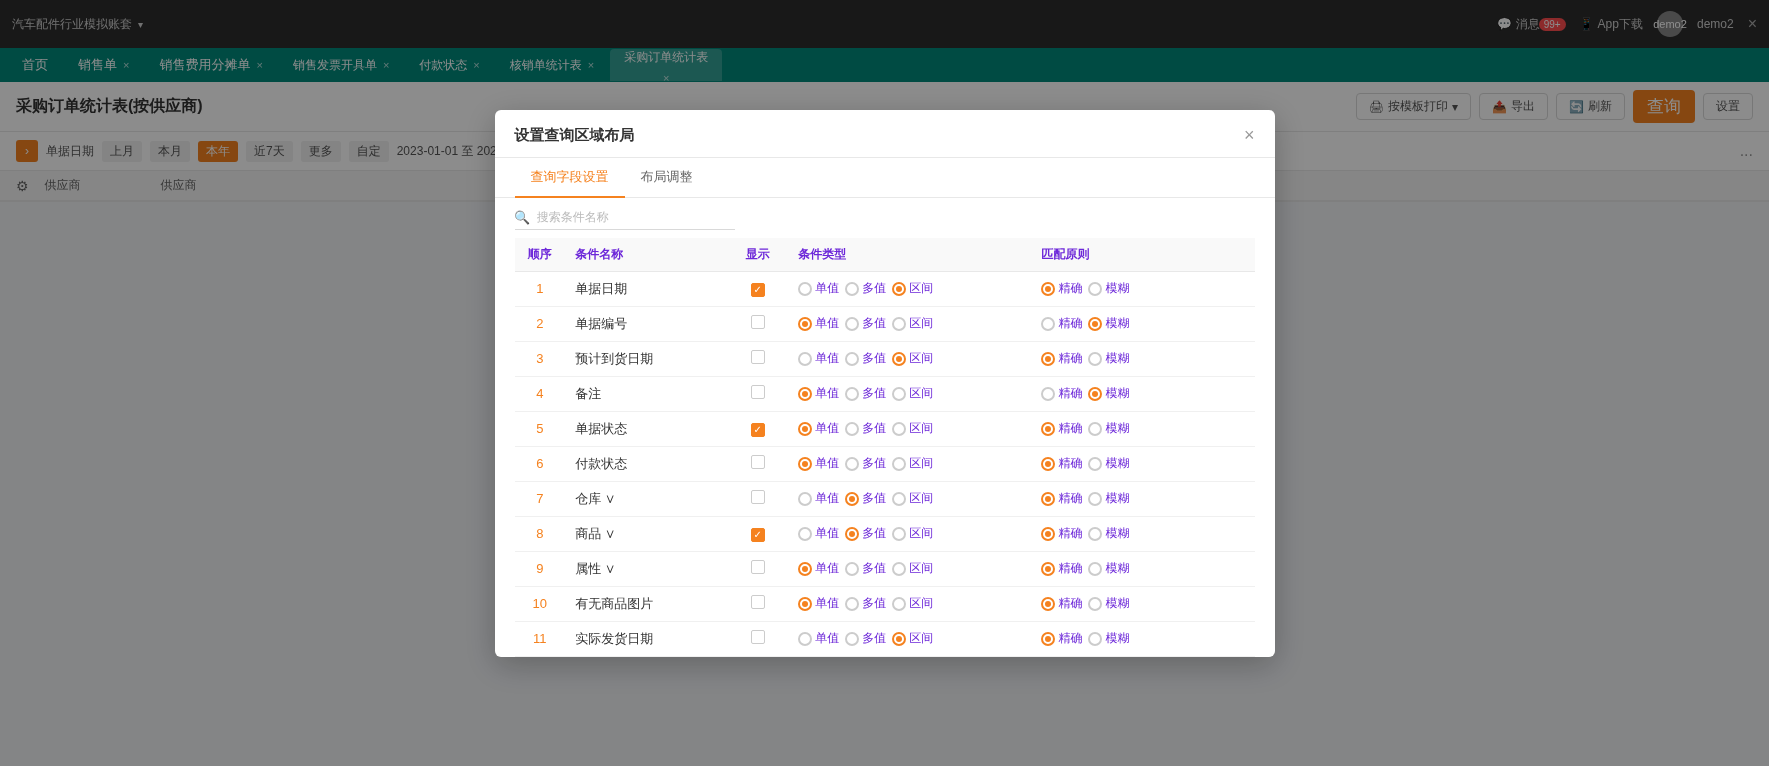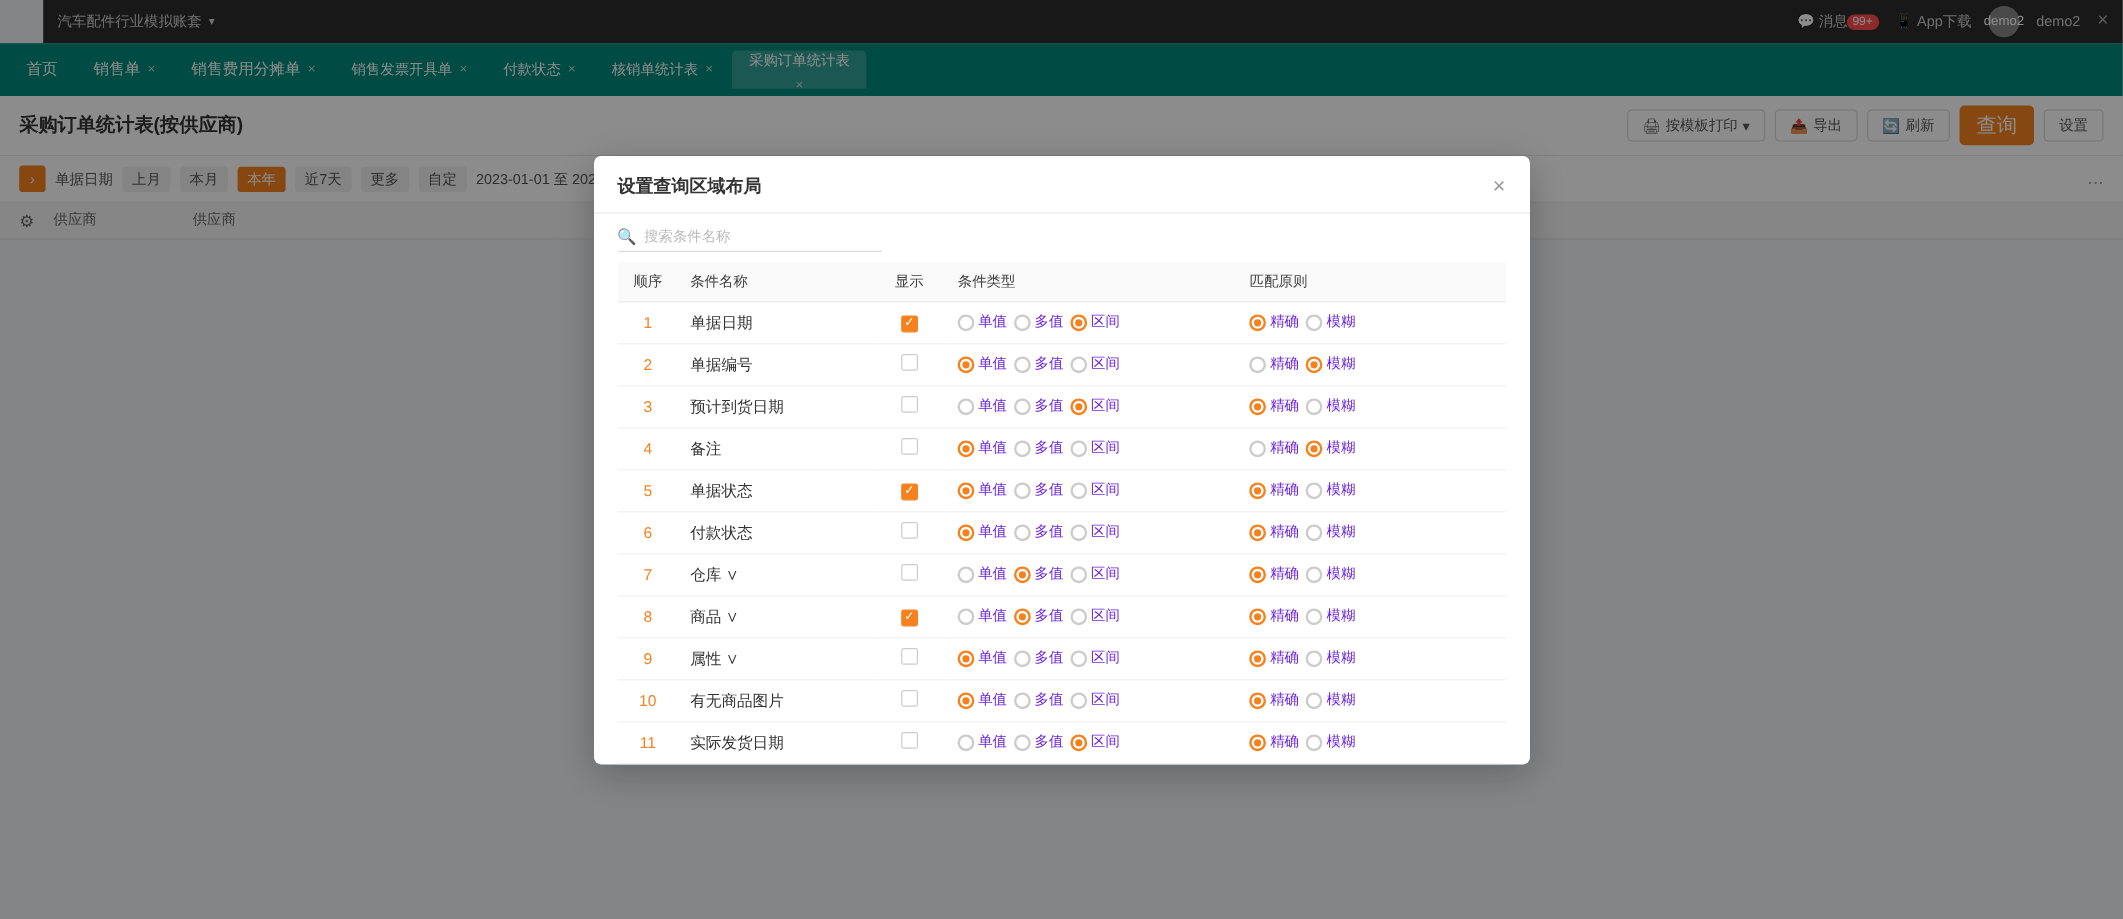--- a/index.html
+++ b/index.html
@@ -1,27 +1,26 @@
 <!DOCTYPE html>
 <html><head>
   <meta charset="utf-8">
   <style>
     * { box-sizing: border-box; margin: 0; padding: 0; }
     body { font-family: 'Microsoft YaHei', Arial, sans-serif; font-size: 13px; background: #f0f2f5; overflow: hidden; }
 
     
     .top-bar {
       background: #2d2d2d;
-      height: 36px;
+      height: 48px;
       display: flex;
       align-items: center;
       justify-content: space-between;
       padding: 0 12px;
       color: #ccc;
-      margin-left: 36px;
     }
     .top-bar-left { font-size: 12px; display: flex; align-items: center; gap: 6px; }
     .top-bar-right { display: flex; align-items: center; gap: 14px; font-size: 12px; }
     .top-bar-right .badge {
       background: #ff4d4f;
       color: white;
       border-radius: 8px;
       padding: 1px 5px;
       font-size: 10px;
       margin-left: -4px;
@@ -29,21 +28,21 @@
     }
     .top-bar-right .avatar {
       width: 26px; height: 26px; border-radius: 50%; background: #888;
       display: inline-flex; align-items: center; justify-content: center; color: white; font-size: 11px;
     }
     .close-x { color: #aaa; cursor: pointer; font-size: 16px; }
 
     
     .nav-bar {
       background: #00897b;
-      height: 44px;
+      height: 34px;
       display: flex;
       align-items: center;
       padding: 0 8px;
       gap: 2px;
     }
     .nav-tab {
       height: 32px;
       padding: 0 14px;
       border-radius: 4px 4px 0 0;
       display: flex; align-items: center; gap: 6px;
@@ -128,21 +127,21 @@
       display: flex; align-items: center; border-bottom: 1px solid #d9d9d9; padding-bottom: 4px; width: 220px;
     }
     .search-icon { color: #aaa; font-size: 13px; margin-right: 6px; }
     .search-input { border: none; outline: none; font-size: 12px; color: #333; width: 180px; background: transparent; }
     .search-input::placeholder { color: #bbb; }
 
     
     .modal-table { flex: 1; overflow-y: auto; padding: 0 20px; }
     table { width: 100%; border-collapse: collapse; }
     thead tr { background: #f9f9f9; }
-    th { font-size: 12px; color: #404040; font-weight: normal; padding: 8px 10px; text-align: left; border-bottom: 1px solid #e8e8e8; }
+    th { font-size: 12px; color: #6d28d9; font-weight: bold; padding: 8px 10px; text-align: left; border-bottom: 1px solid #e8e8e8; }
     td { padding: 8px 10px; border-bottom: 1px solid #f0f0f0; font-size: 13px; color: #333; vertical-align: middle; }
 
     
     .col-order { width: 50px; text-align: center; }
     .col-name { width: 160px; }
     .col-show { width: 60px; text-align: center; }
     .col-type { width: 240px; }
     .col-match { width: 220px; }
 
     
@@ -277,20 +276,28 @@
 </div>
 
 <div class="overlay">
   <div class="modal">
 
     <div class="modal-header">
       <span class="modal-title">设置查询区域布局</span>
       <span class="modal-close">×</span>
     </div>
 
+    <div class="modal-tabs">
+      <div class="modal-tab active">
+        <span>查询字段设置</span>
+      </div>
+      <div class="modal-tab">
+        <span>布局调整</span>
+      </div>
+    </div>
 
     <div class="modal-search">
       <div class="search-wrapper">
         <span class="search-icon">🔍</span>
         <input type="text" class="search-input" placeholder="搜索条件名称" style="">
       </div>
     </div>
 
     <div class="modal-table">
       <table>

